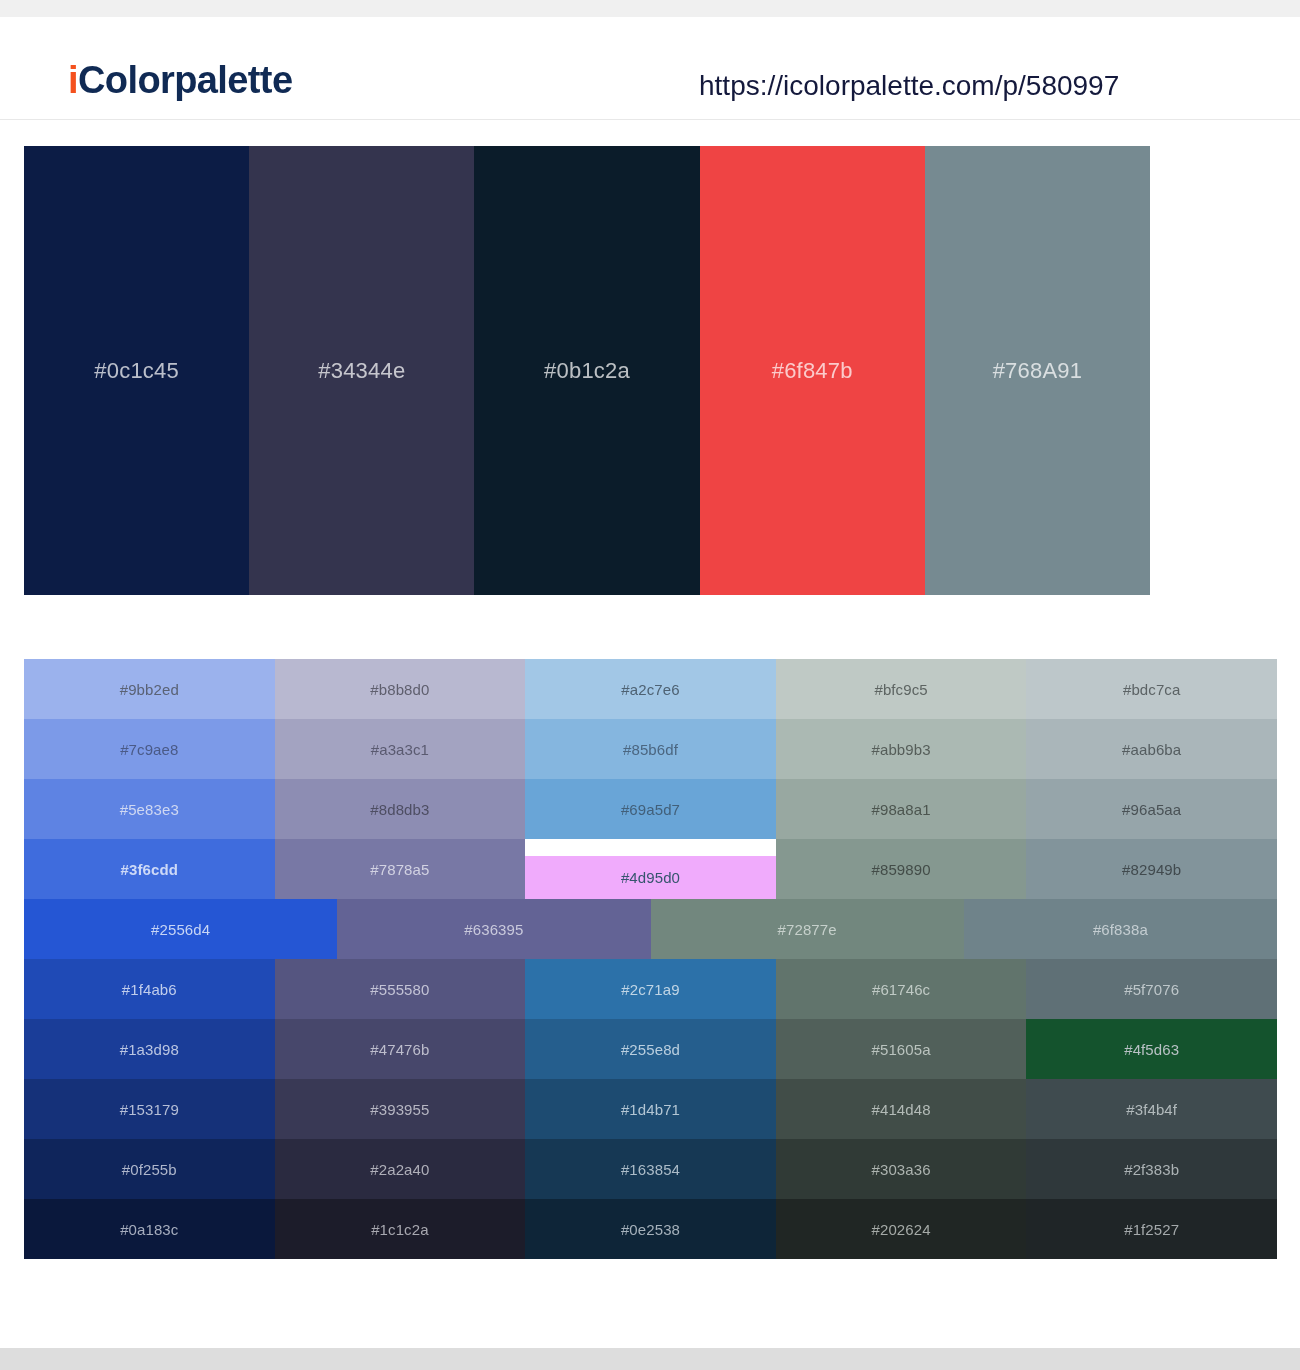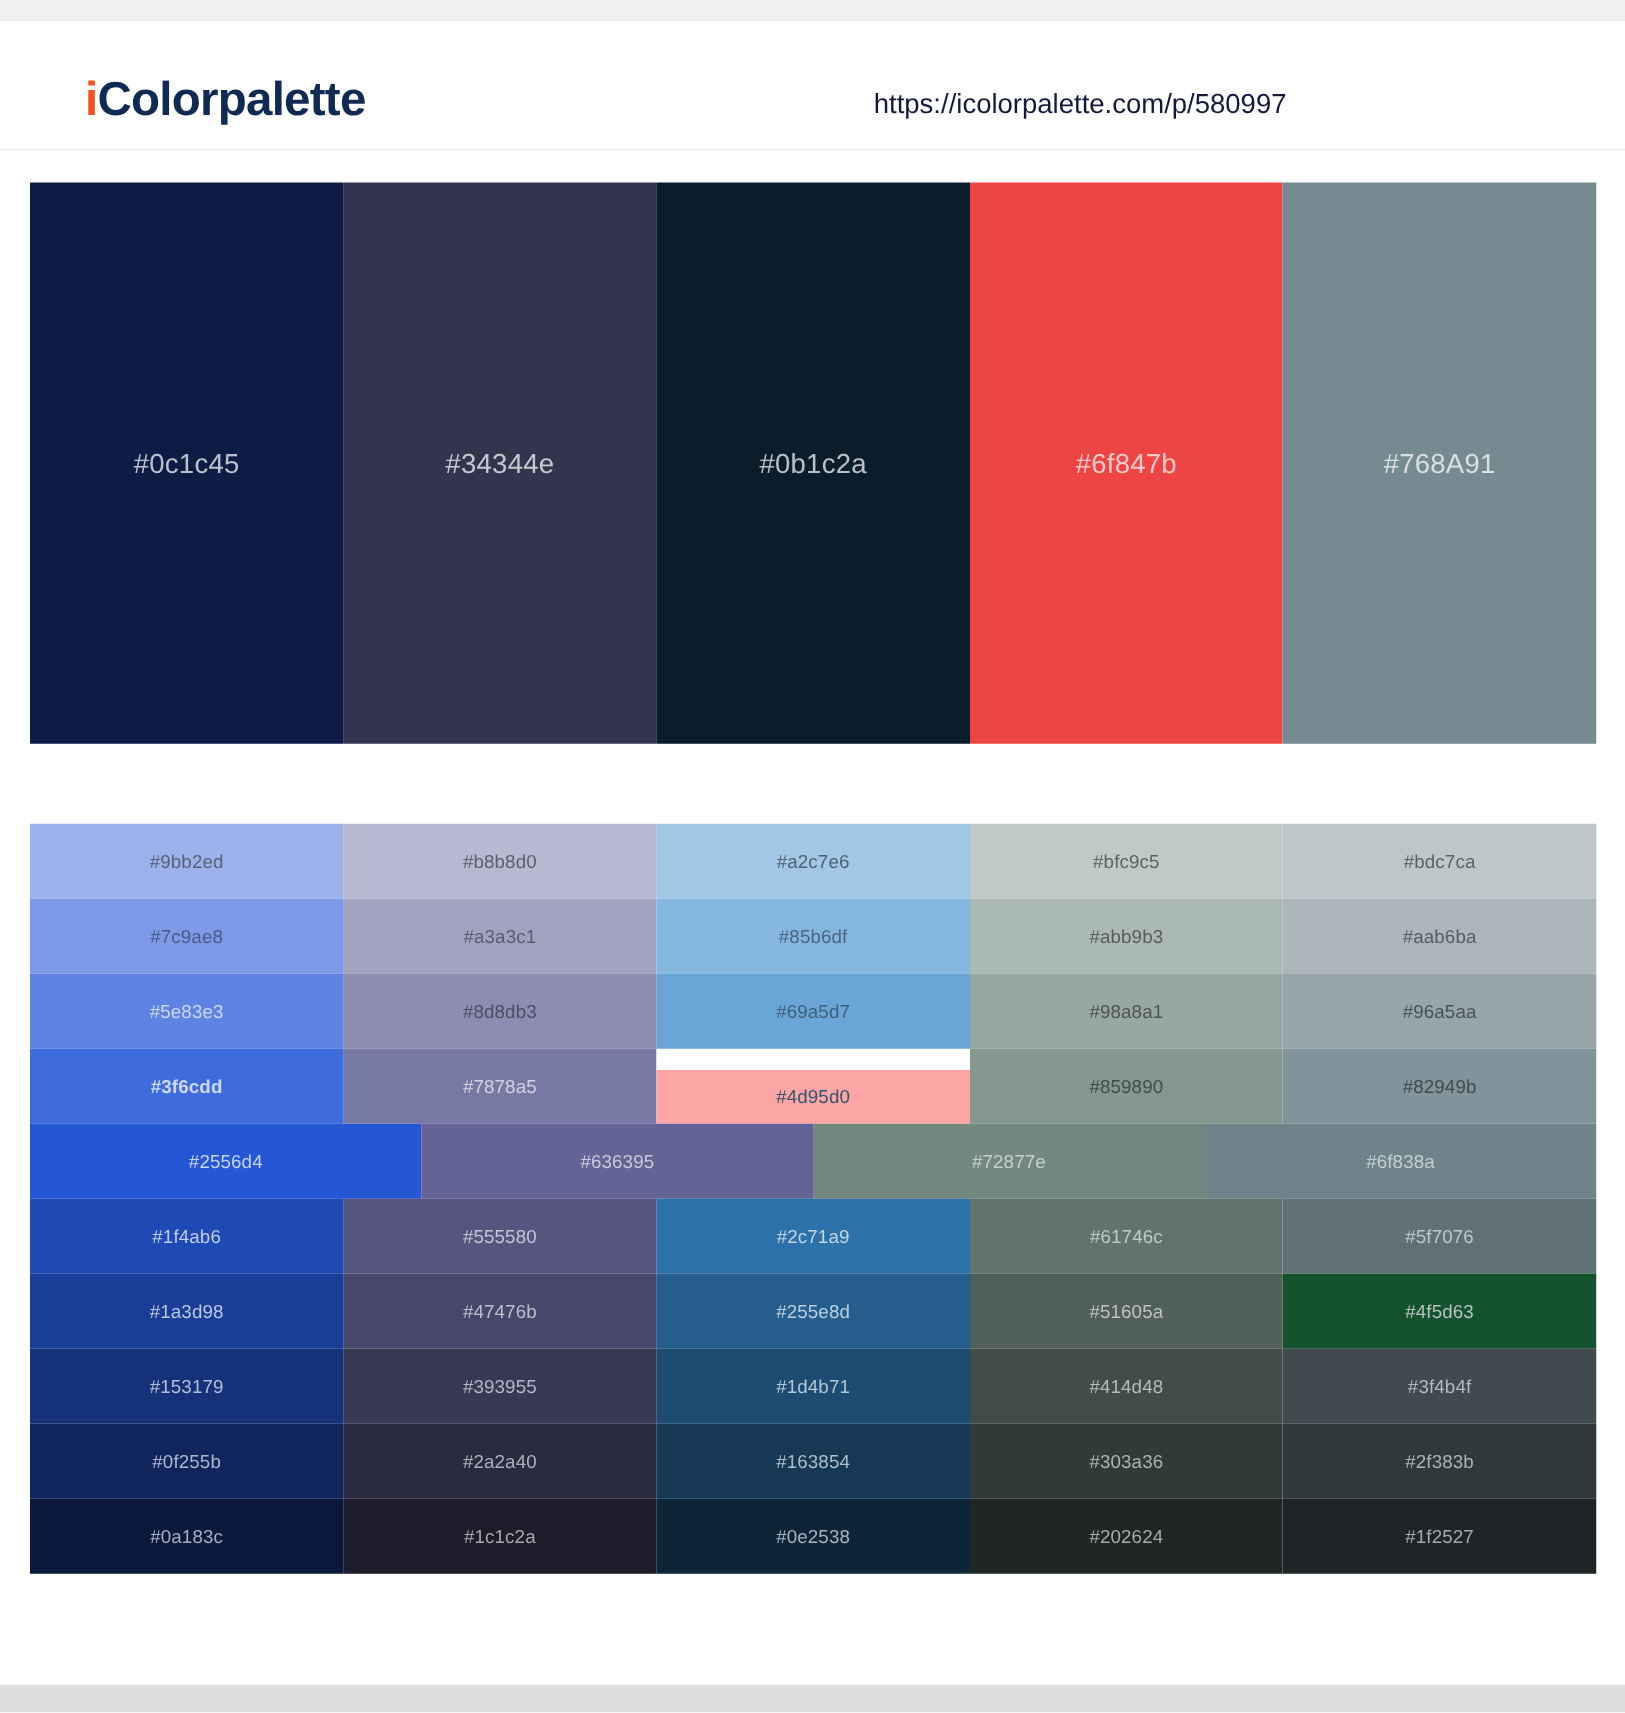--- a/index.html
+++ b/index.html
@@ -49,32 +49,32 @@
     line-height: 1;
     white-space: nowrap;
   }
   .logo-i { color: #f4511e; }
   .logo-rest { color: #102a54; }
 
   .page-url {
     position: absolute;
     left: 699px;
     top: 55px;
-    font-size: 22px;
+    font-size: 28px;
     color: #14193c;
     white-space: nowrap;
     line-height: 1;
   }
 
   
   .palette-strip {
     position: absolute;
     top: 146px;
     left: 24px;
-    width: 1253px;
+    width: 1126px;
     height: 449px;
     display: flex;
   }
   .palette-swatch {
     flex: 1 1 0;
     position: relative;
     display: flex;
     align-items: center;
     justify-content: center;
   }
@@ -206,21 +206,21 @@
           <span class="hex" style="color: rgb(74, 82, 86);">#96a5aa</span>
         </div>
       </div>
       <div class="shade-row">
         <div class="shade-cell" style="background: rgb(63, 108, 221); font-weight: bold;">
           <span class="hex" style="color: rgb(205, 217, 247);">#3f6cdd</span>
         </div>
         <div class="shade-cell" style="background: rgb(120, 120, 165);">
           <span class="hex" style="color: rgb(210, 210, 226);">#7878a5</span>
         </div>
-        <div class="shade-cell" style="background: #fca5a5; margin-top: 17px;">
+        <div class="shade-cell" style="background: #f0abfc; margin-top: 17px;">
           <span class="hex" style="color: rgb(54, 85, 110);">#4d95d0</span>
         </div>
         <div class="shade-cell" style="background: rgb(133, 152, 144);">
           <span class="hex" style="color: rgb(67, 76, 72);">#859890</span>
         </div>
         <div class="shade-cell" style="background: rgb(130, 148, 155);">
           <span class="hex" style="color: rgb(65, 74, 78);">#82949b</span>
         </div>
       </div>
       <div class="shade-row">

